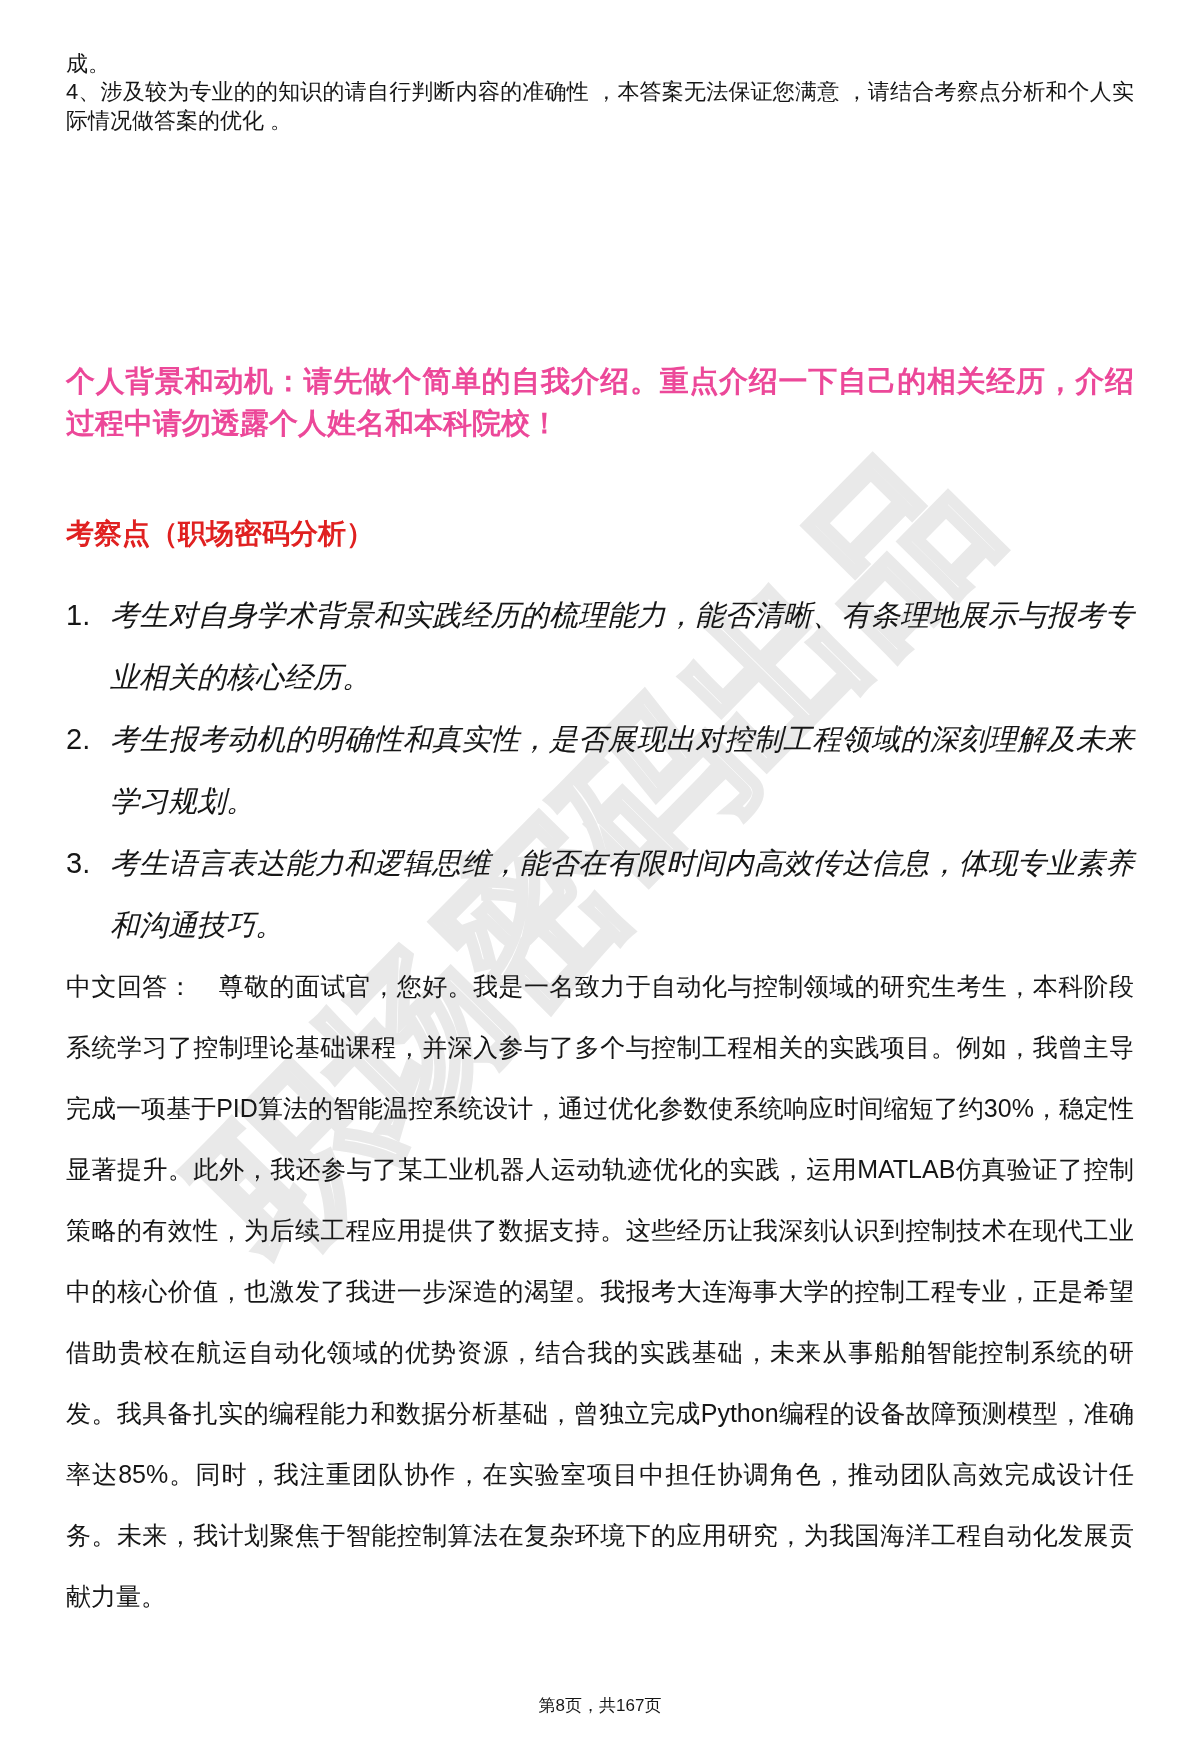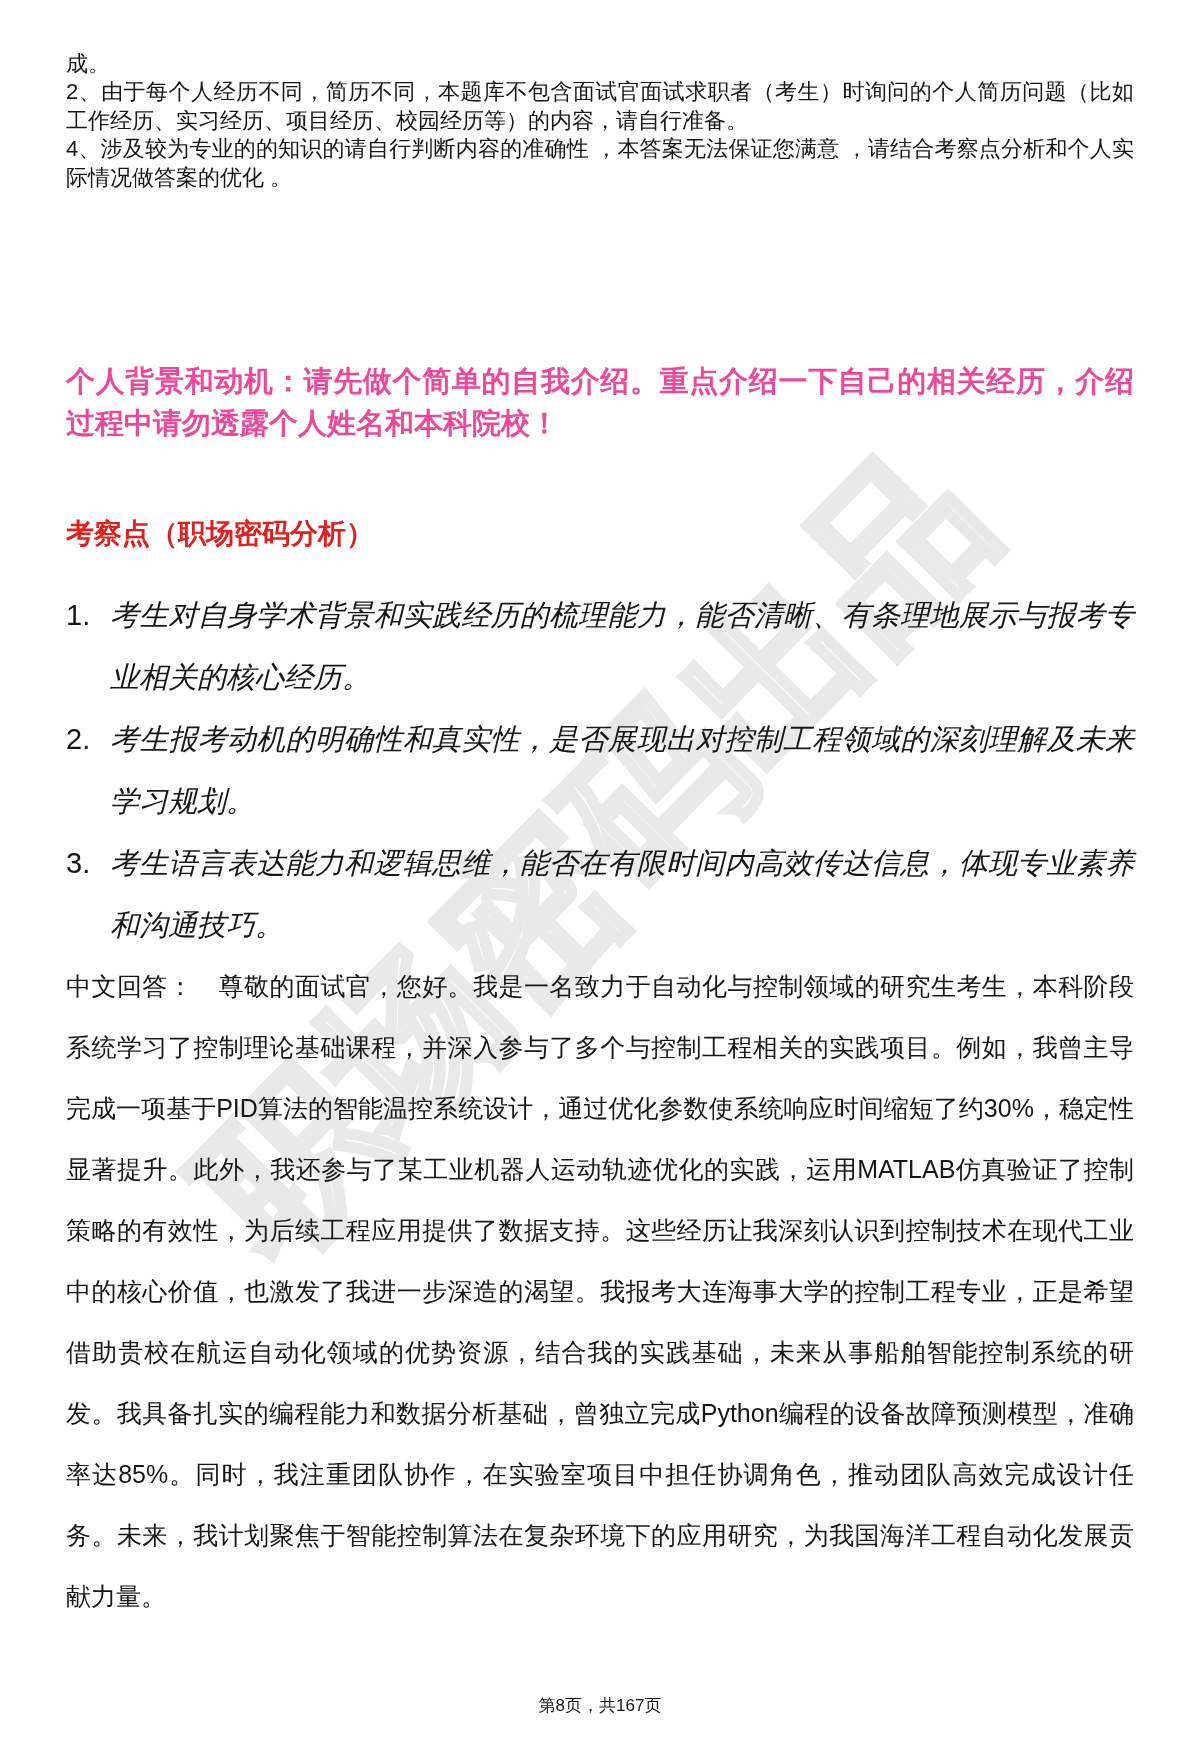--- a/index.html
+++ b/index.html
@@ -85,21 +85,20 @@
 <body>
 
 <div class="page">
 
   <div class="watermark">职场密码出品</div>
 
   <div class="content">
 
     <div class="block disclaimer">
       <p>成。</p>
-      <p>2、由于每个人经历不同，简历不同，本题库不包含面试官面试求职者（考生）时询问的个人简历问题（比如工作经历、实习经历、项目经历、校园经历等）的内容，请自行准备。</p>
       <p>4、涉及较为专业的的知识的请自行判断内容的准确性 ，本答案无法保证您满意 ，请结合考察点分析和个人实际情况做答案的优化 。</p>
     </div>
 
     <div class="block q-heading">个人背景和动机：请先做个简单的自我介绍。重点介绍一下自己的相关经历，介绍过程中请勿透露个人姓名和本科院校！</div>
 
     <div class="block a-heading">考察点（职场密码分析）</div>
 
     <div class="block points">
       <div class="point">
         <span class="num">1.</span>

